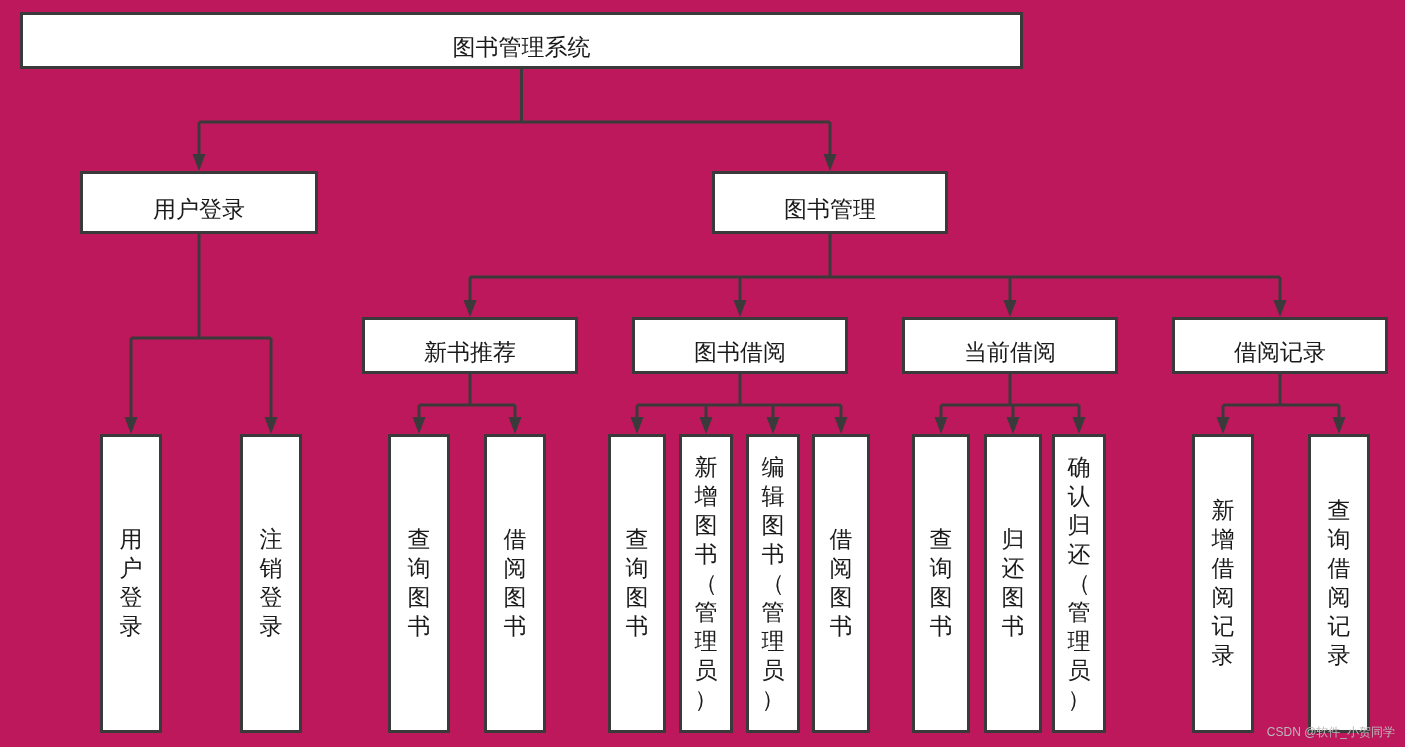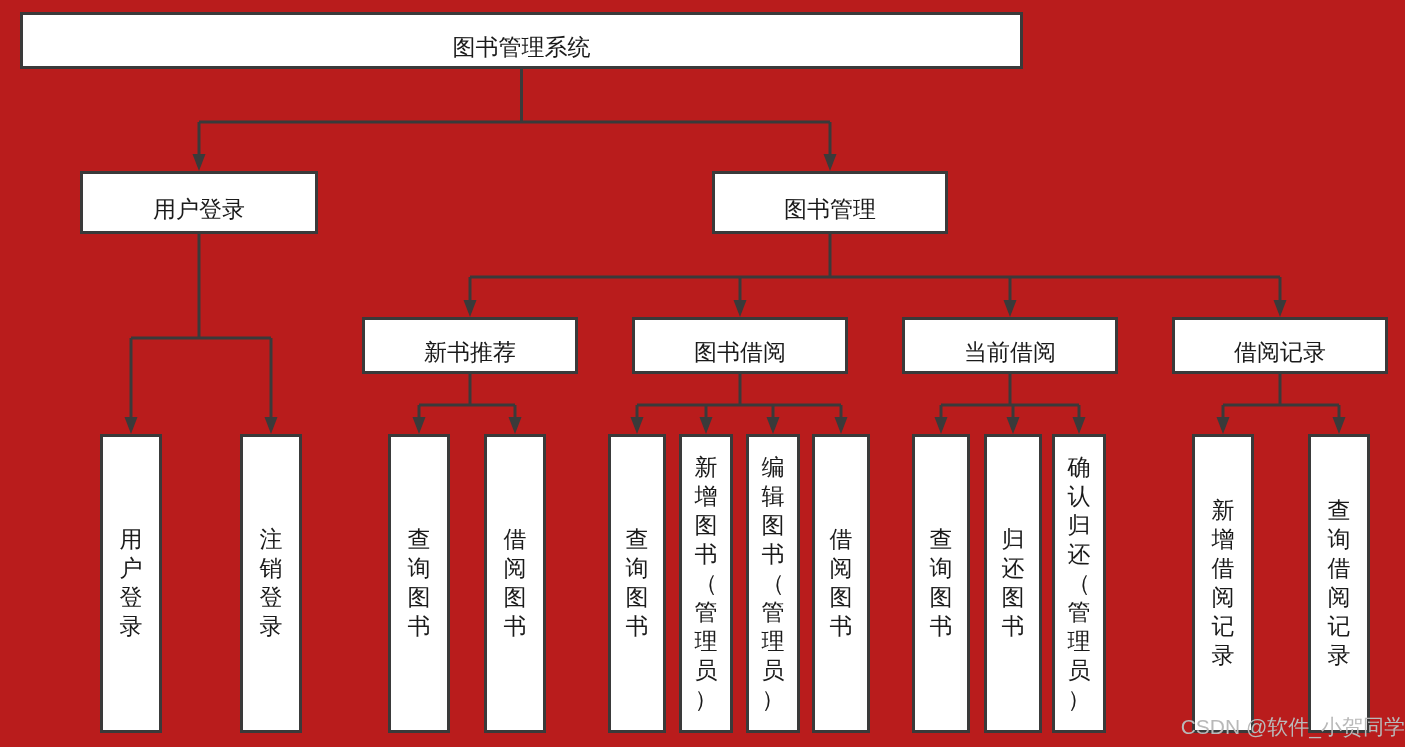--- a/index.html
+++ b/index.html
@@ -8,21 +8,21 @@
     padding: 0;
     background: #ffffff;
   }
   body {
     font-family: "Liberation Sans", "DejaVu Sans", sans-serif;
   }
   #canvas-wrap {
     position: relative;
     width: 1405px;
     height: 747px;
-    background: #b91c1c;
+    background: #be185d;
     overflow: hidden;
   }
   svg.diagram {
     position: absolute;
     left: 0;
     top: 0;
     width: 1405px;
     height: 747px;
     display: block;
   }
@@ -45,24 +45,24 @@
     stroke-width: 3;
     fill: none;
     stroke-linecap: butt;
   }
   .arrow-head {
     fill: #3a3a3a;
     stroke: none;
   }
   .watermark {
     position: absolute;
-    right: 0;
+    right: 10px;
     bottom: 6px;
     font-family: "Liberation Sans", "DejaVu Sans", sans-serif;
-    font-size: 21px;
+    font-size: 12px;
     color: #b9b9b9;
     white-space: nowrap;
     user-select: none;
     pointer-events: none;
   }
 </style>
 </head>
 <body>
 
 <div id="canvas-wrap">

